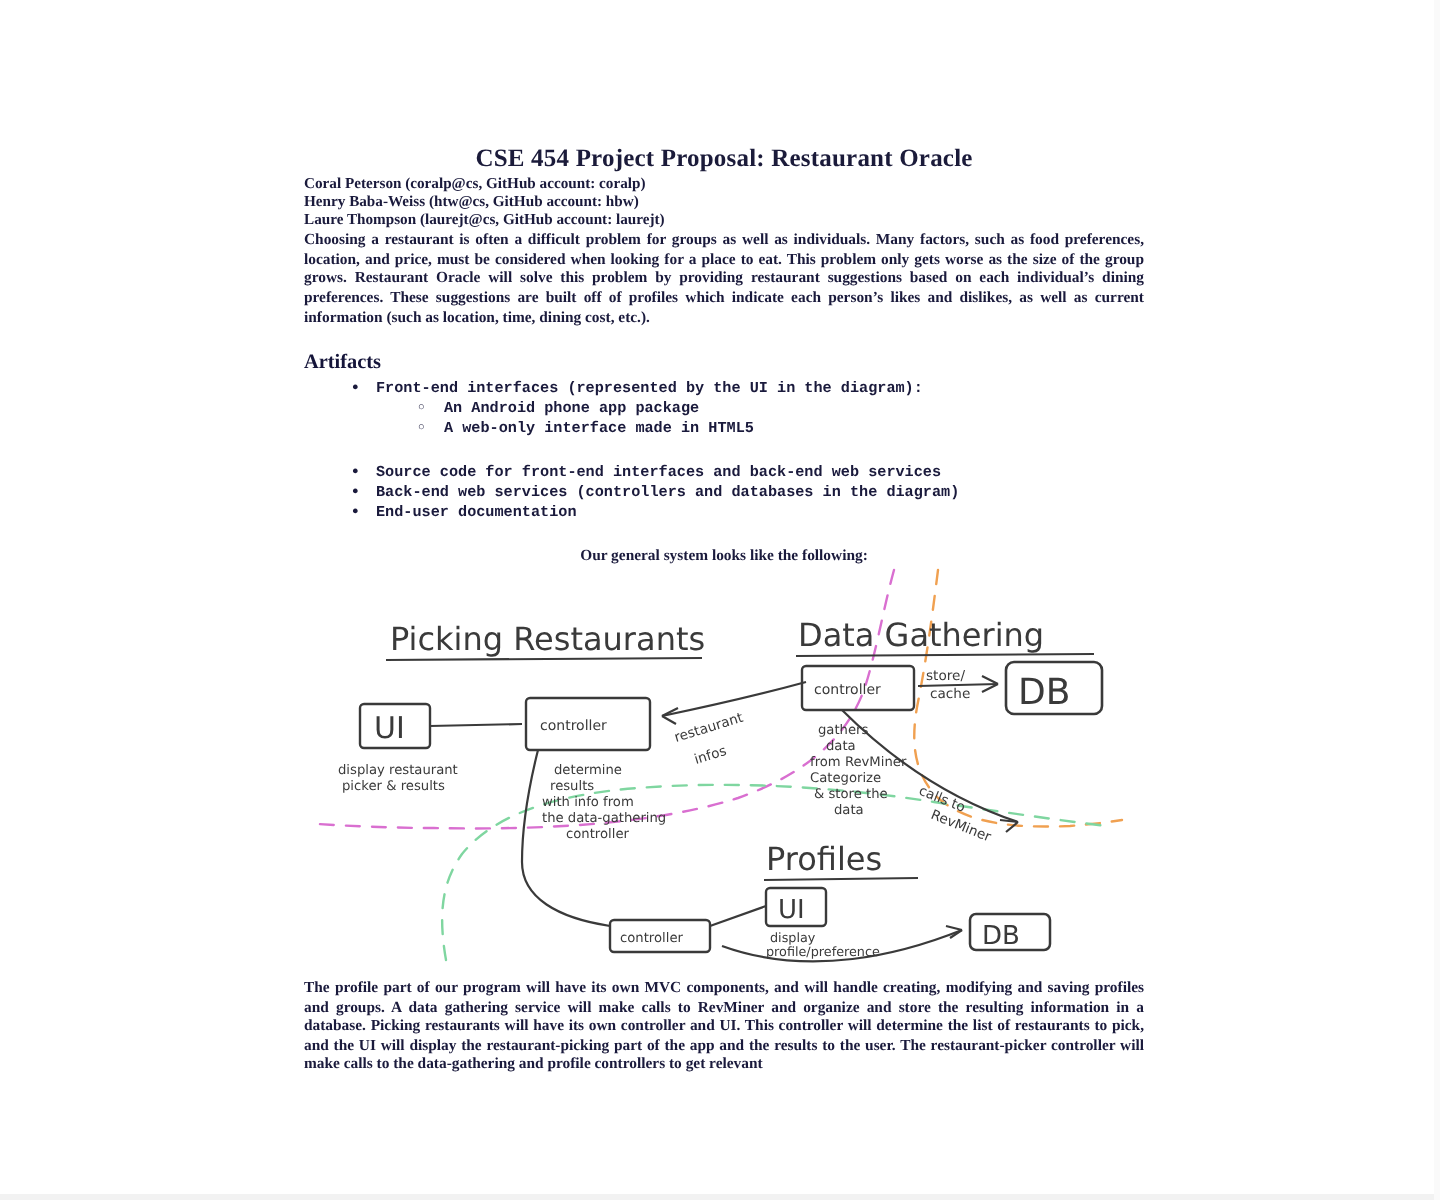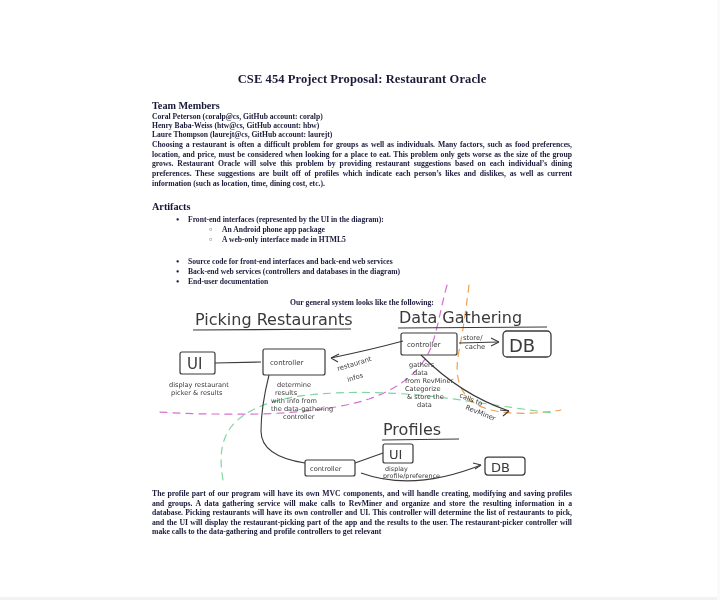--- a/index.html
+++ b/index.html
@@ -20,21 +20,21 @@
     margin-top:13px;margin-bottom:1px;
   }
   .line{font-size:7.6px;line-height:9.1px;color:#1a1a3c;font-weight:bold;}
   .para{
     font-size:7.7px;line-height:9.6px;color:#1a1a3c;
     text-align:justify;font-weight:bold;margin-top:1px;
   }
   ul.bul{margin:3px 0 0 0;padding-left:26px;list-style:none;}
   ul.bul>li{
     font-size:7.6px;line-height:10px;color:#1a1a3c;font-weight:bold;
-    position:relative;padding-left:10px;
+    position:relative;padding-left:10px;font-family:Liberation Mono, monospace;
   }
   ul.bul>li:before{
     content:"\25CF";position:absolute;left:-2px;top:-1px;font-size:5.5px;
   }
   ul.sub{margin:0 0 12px 0;padding-left:22px;list-style:none;}
   ul.sub>li{
     font-size:7.6px;line-height:10px;position:relative;padding-left:12px;
   }
   ul.sub>li:before{
     content:"\25CB";position:absolute;left:-1px;top:-1px;font-size:5.5px;
@@ -52,21 +52,20 @@
 </style>
 </head>
 <body>
 
 <div id="page">
 
   <div class="col">
 
     <div class="doc-title">CSE 454 Project Proposal: Restaurant Oracle</div>
 
-    <div class="sec-head">Team Members</div>
     <div class="line">Coral Peterson (coralp@cs, GitHub account: coralp)</div>
     <div class="line">Henry Baba-Weiss (htw@cs, GitHub account: hbw)</div>
     <div class="line">Laure Thompson (laurejt@cs, GitHub account: laurejt)</div>
 
     <div class="para">Choosing a restaurant is often a difficult problem for groups as well as individuals. Many factors, such as food preferences, location, and price, must be considered when looking for a place to eat. This problem only gets worse as the size of the group grows. Restaurant Oracle will solve this problem by providing restaurant suggestions based on each individual’s dining preferences. These suggestions are built off of profiles which indicate each person’s likes and dislikes, as well as current information (such as location, time, dining cost, etc.).</div>
 
     <div class="sec-head">Artifacts</div>
 
     <ul class="bul">
       <li>

